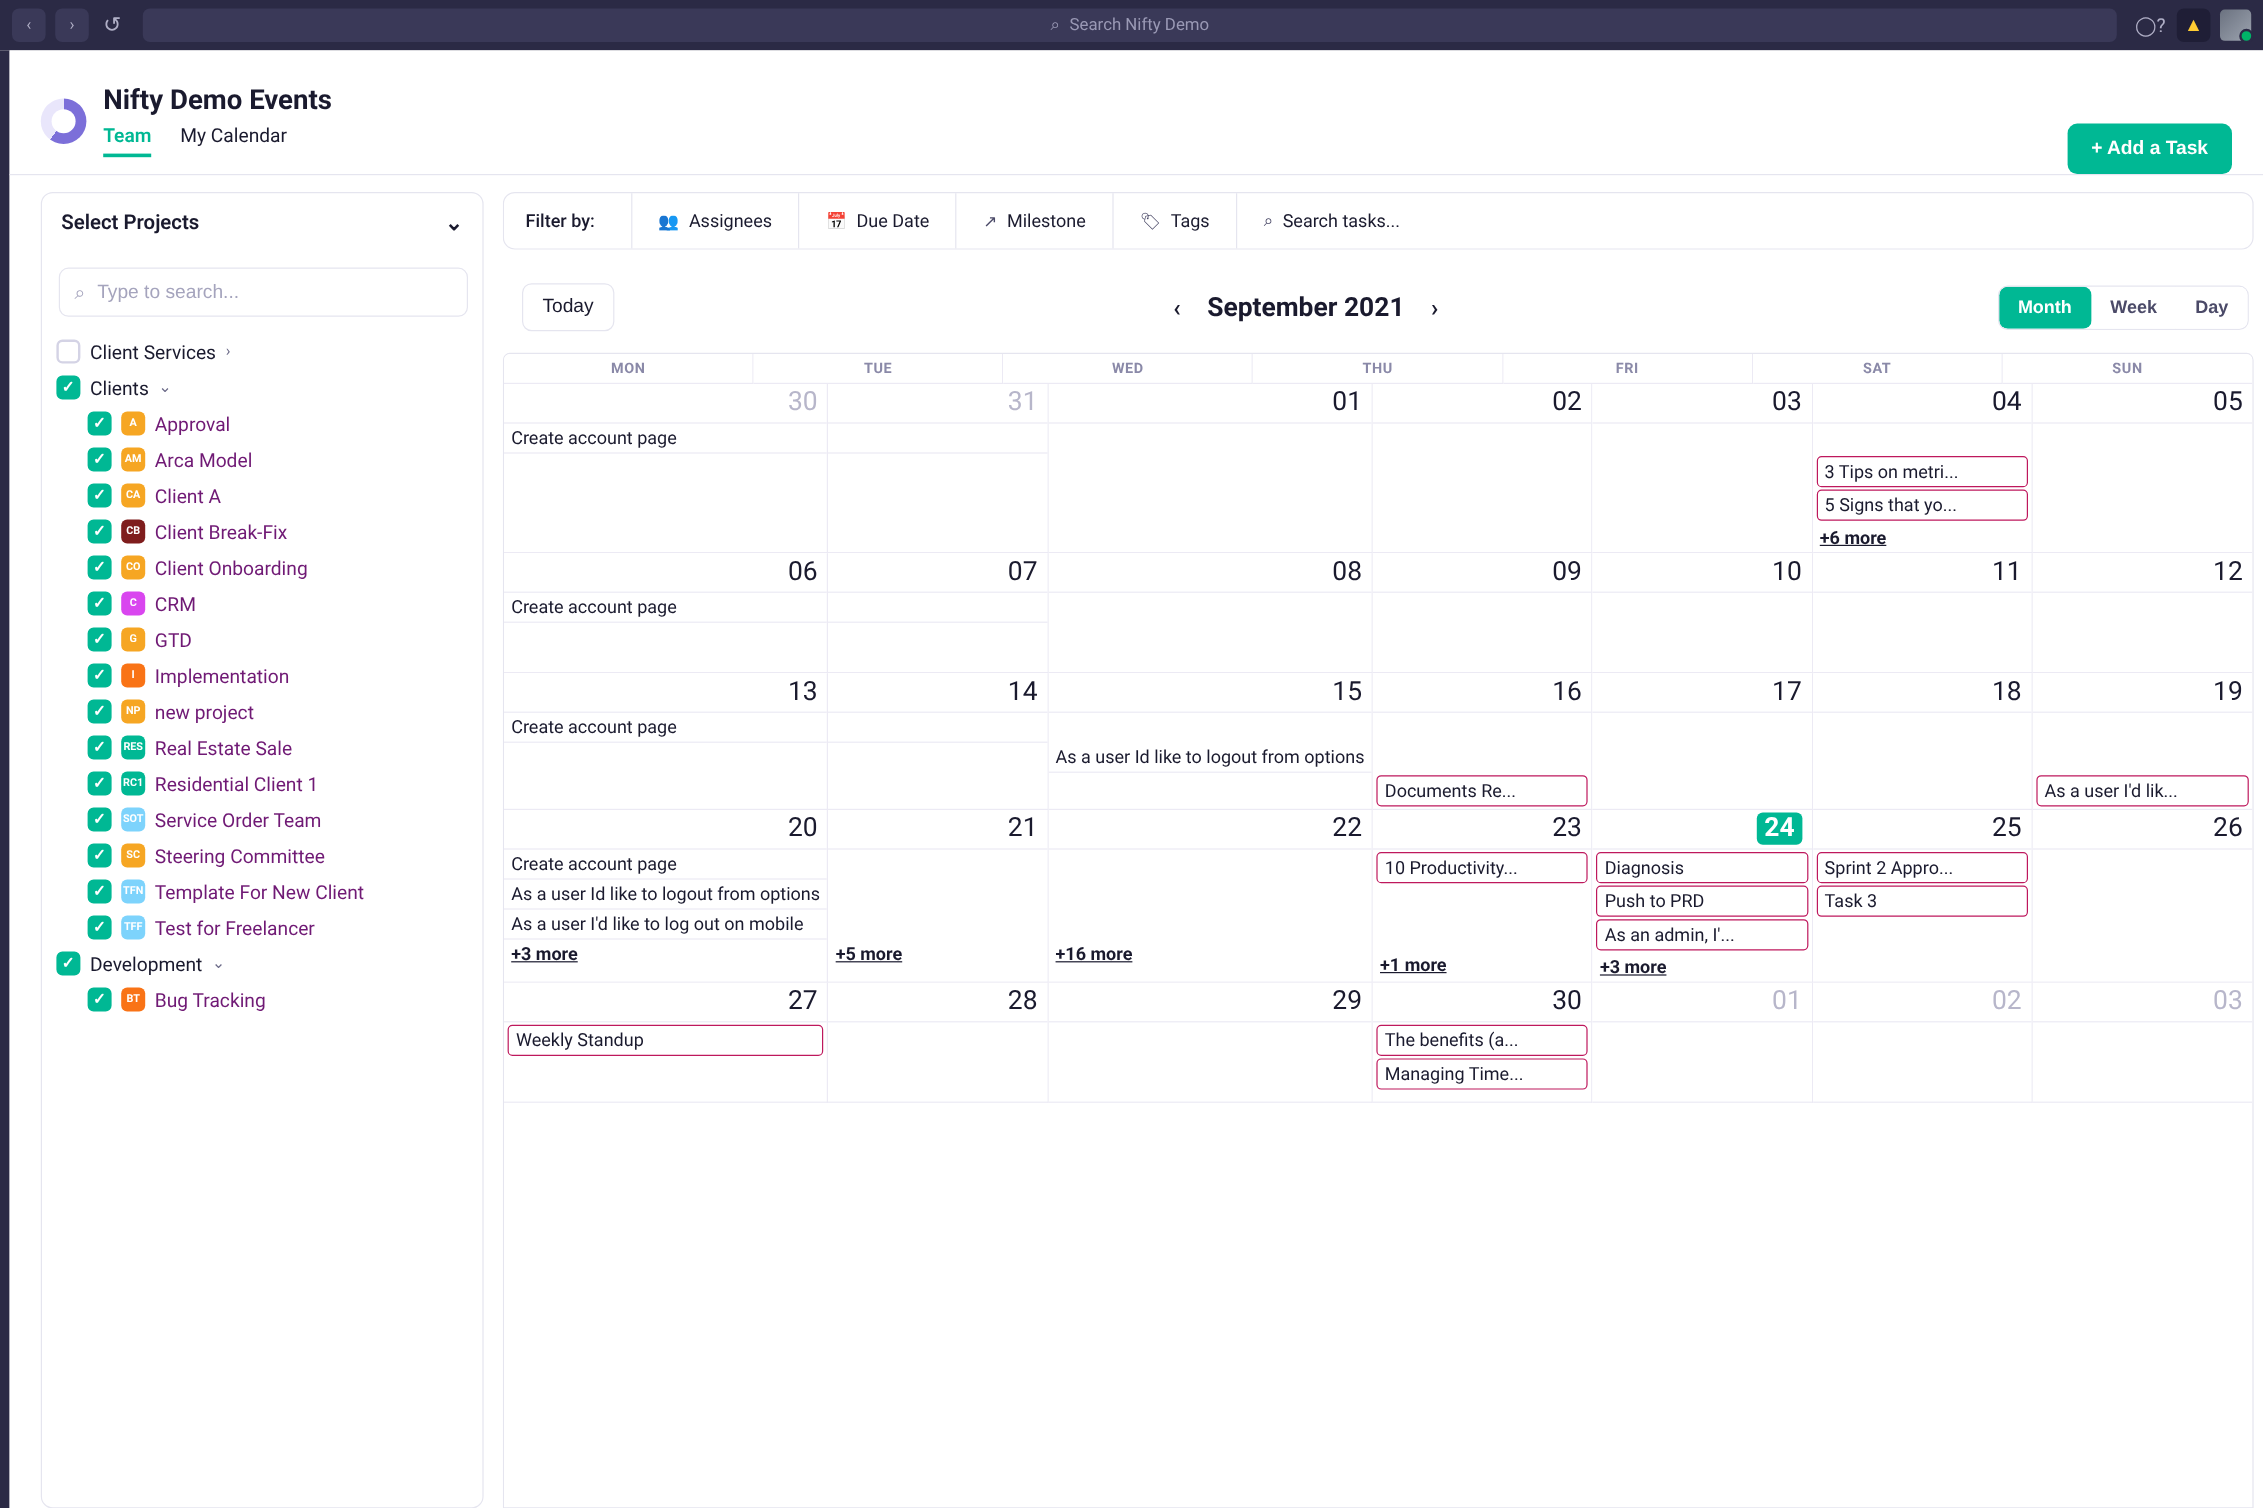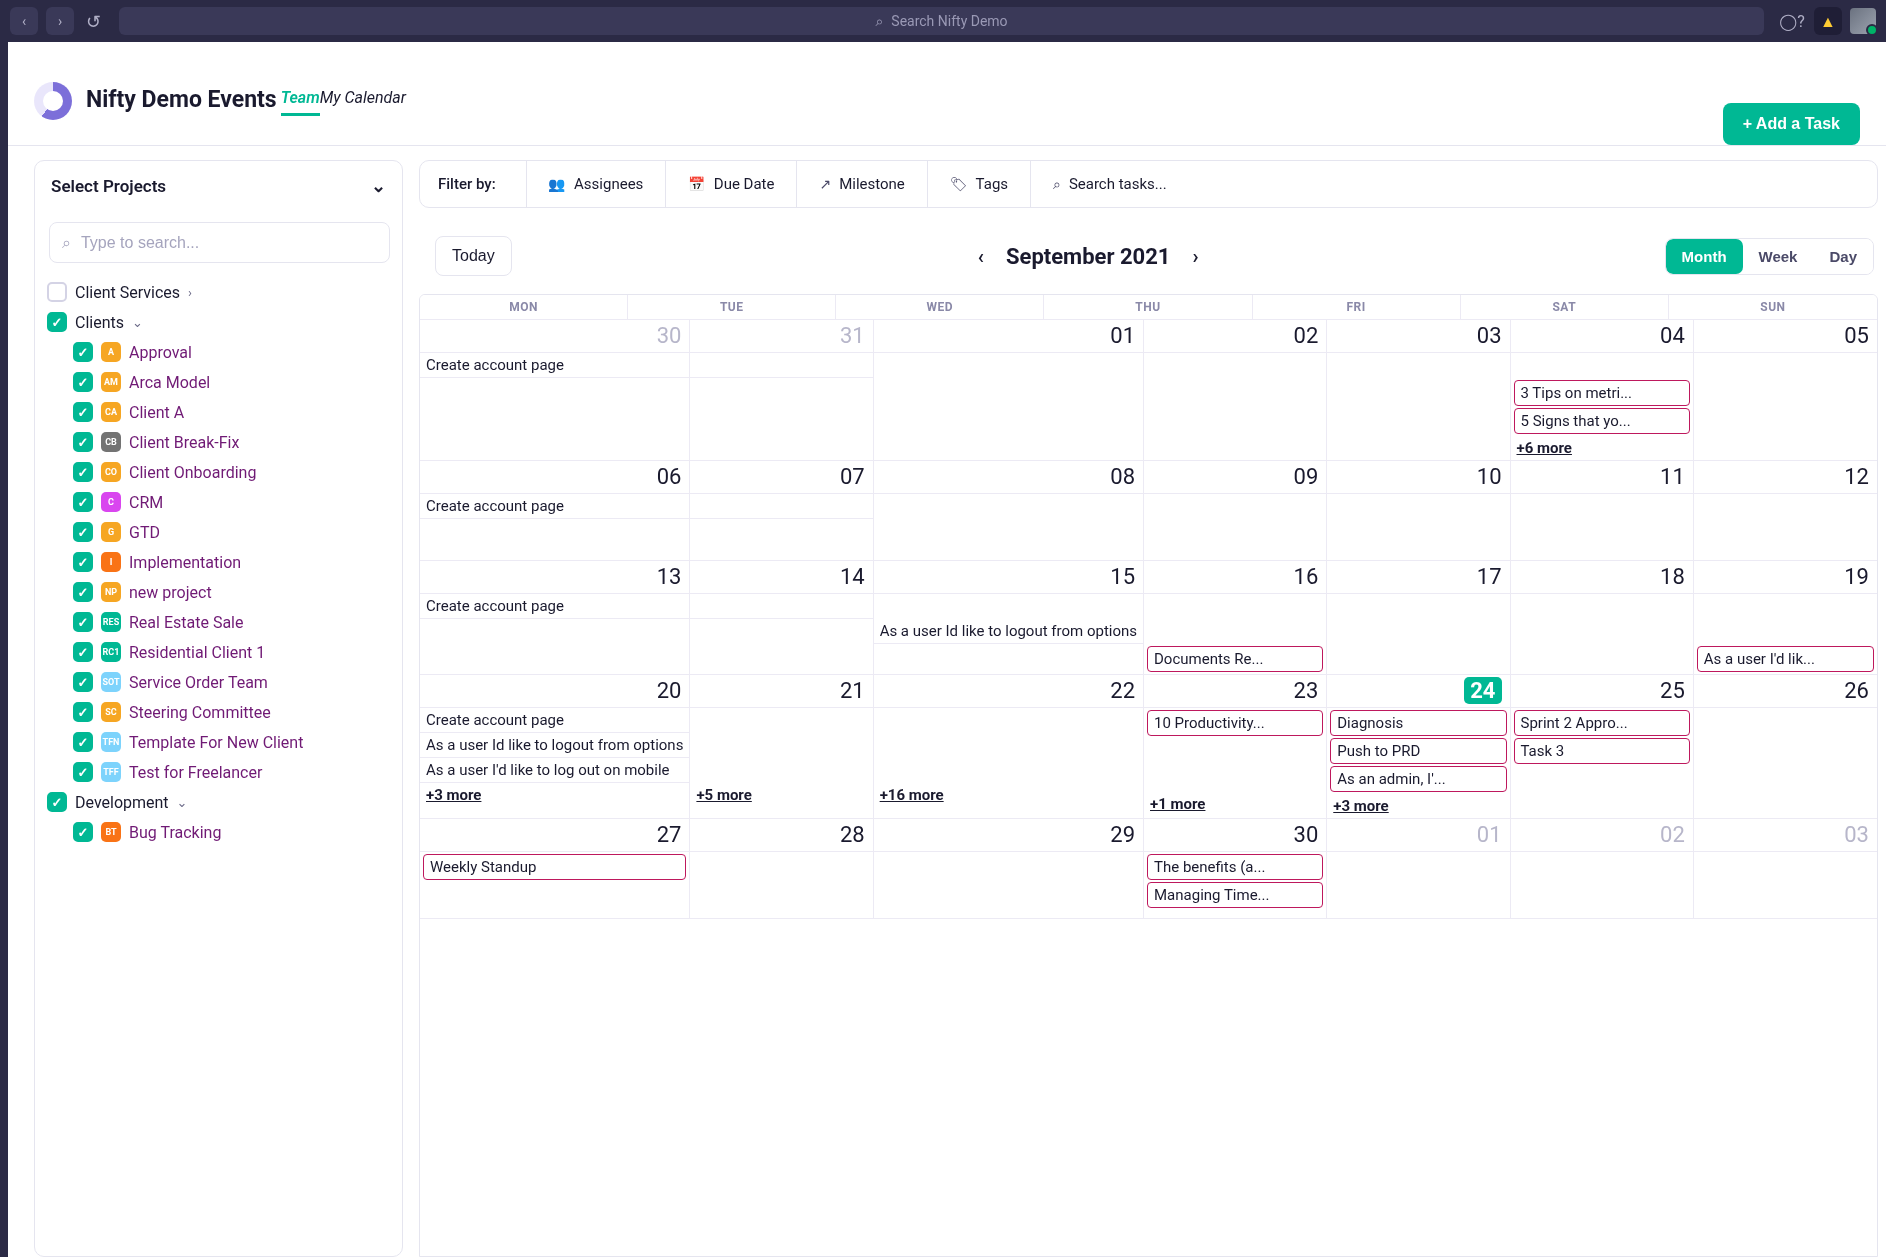--- a/index.html
+++ b/index.html
@@ -16,23 +16,23 @@
 .avatar::after { content:""; position:absolute; right:-2px; bottom:-2px; width:8px; height:8px; border-radius:50%; background:#00b368; border:2px solid #2b2a45; }
 
 
 .app-body { display:flex; height: calc(100vh - 42px); }
 .app-left-strip { width:8px; background:#2b2a45; }
 .app-main { flex:1; display:flex; flex-direction:column; background:#fff; }
 .page-header { display:flex; align-items:center; padding:14px 26px 0 26px; justify-content:space-between; }
 .header-left { display:flex; align-items:center; gap:14px; }
 .logo { width:38px; height:38px; border-radius:50%; background:conic-gradient(#7c6fd9 0 60%, #e9e6fb 60% 100%); position:relative; }
 .logo::after { content:""; position:absolute; inset:9px; border-radius:50%; background:#fff; }
-.title-tabs { display:flex; flex-direction:row; gap:4px; }
+.title-tabs { display:flex; flex-direction:column; gap:4px; }
 .page-title { font-size:23px; font-weight:700; color:#1a1a2e; }
-.tabs { display:flex; font-size:16px; margin-top:2px;font-style:italic; }
+.tabs { display:flex; gap:24px; font-size:16px; margin-top:2px; }
 .tab { cursor:pointer; color:#1a1a2e; padding-bottom:6px; }
 .tab.active { color:#00b894; font-weight:600; border-bottom:3px solid #00b894; }
 .add-task-btn { background:#00b894; color:#fff; font-weight:700; font-size:16px; padding:12px 20px; border:none; border-radius:8px; cursor:pointer;margin-top:47px; }
 .header-divider { border-bottom:1px solid #e5e5ef; margin-top:0; }
 
 
 .content-row { display:flex; flex:1; overflow:hidden; padding:14px 0 0 26px; gap:16px; }
 
 
 .sidebar { width:369px; border:1px solid #e5e5ef; border-radius:10px; display:flex; flex-direction:column; overflow:hidden; }
@@ -158,21 +158,21 @@
     <div class="proj-badge" style="background:#f6a623">AM</div>
     <span class="sb-label">Arca Model</span>
   </div>
               <div class="sb-row sb-subrow">
     <div class="sb-check checked"></div>
     <div class="proj-badge" style="background:#f6a623">CA</div>
     <span class="sb-label">Client A</span>
   </div>
               <div class="sb-row sb-subrow">
     <div class="sb-check checked"></div>
-    <div class="proj-badge" style="background:#737373">CB</div>
+    <div class="proj-badge" style="background:#7f1d1d">CB</div>
     <span class="sb-label">Client Break-Fix</span>
   </div>
               <div class="sb-row sb-subrow">
     <div class="sb-check checked"></div>
     <div class="proj-badge" style="background:#f6a623">CO</div>
     <span class="sb-label">Client Onboarding</span>
   </div>
               <div class="sb-row sb-subrow">
     <div class="sb-check checked"></div>
     <div class="proj-badge" style="background:#d946ef">C</div>

